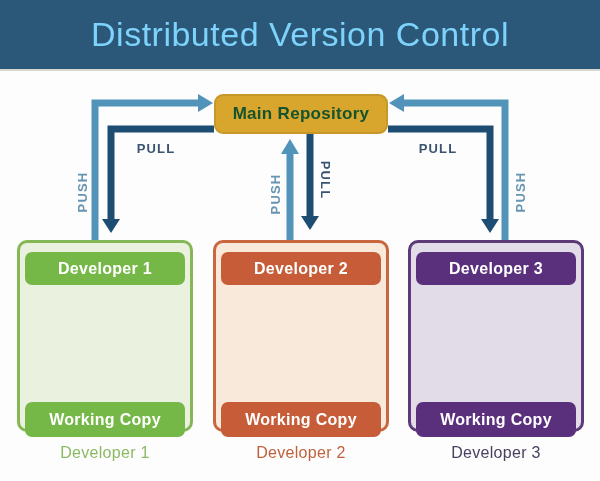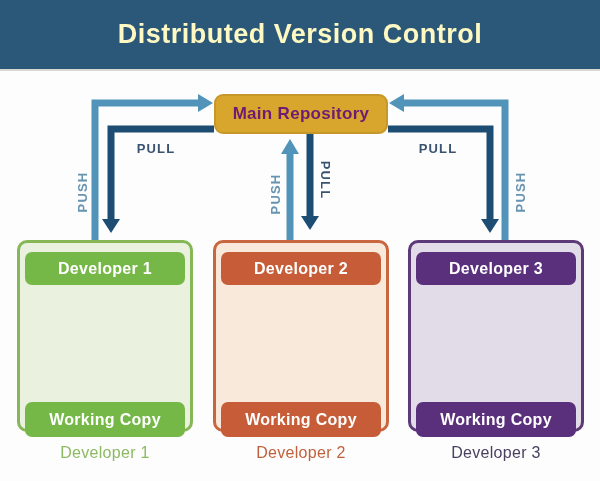--- a/index.html
+++ b/index.html
@@ -7,28 +7,28 @@
     position:relative;width:600px;height:481px;background:#fdfdfd;overflow:hidden;
     font-family:"Liberation Sans","DejaVu Sans",sans-serif;
   }
   
   .header{
     position:absolute;left:0;top:0;width:600px;height:69px;
     background:#2b5878;border-bottom:2px solid #d8d8d3;
     display:flex;align-items:center;justify-content:center;
   }
   .header .title{
-    color:#fef9c3;font-size:27px;font-weight:700;letter-spacing:.5px;
+    color:#7dd3fc;font-size:34px;font-weight:400;letter-spacing:.5px;
   }
   
   .repo{
     position:absolute;left:214px;top:94px;width:174px;height:40px;
     background:#d8a52d;border:2px solid #c6982a;border-radius:9px;
     box-sizing:border-box;display:flex;align-items:center;justify-content:center;
-    color:#701a75;font-size:17px;font-weight:600;letter-spacing:.3px;
+    color:#14532d;font-size:17px;font-weight:600;letter-spacing:.3px;
   }
   
   .arrows{position:absolute;left:0;top:0;width:600px;height:481px;pointer-events:none;}
   
   .panel{
     position:absolute;top:240px;width:176px;height:192px;box-sizing:border-box;
     border-radius:10px;border:3px solid;
   }
   .panel.dev1{left:17px;background:#eaf1de;border-color:#85b757;}
   .panel.dev2{left:213px;background:#f8e9da;border-color:#c8673f;}

